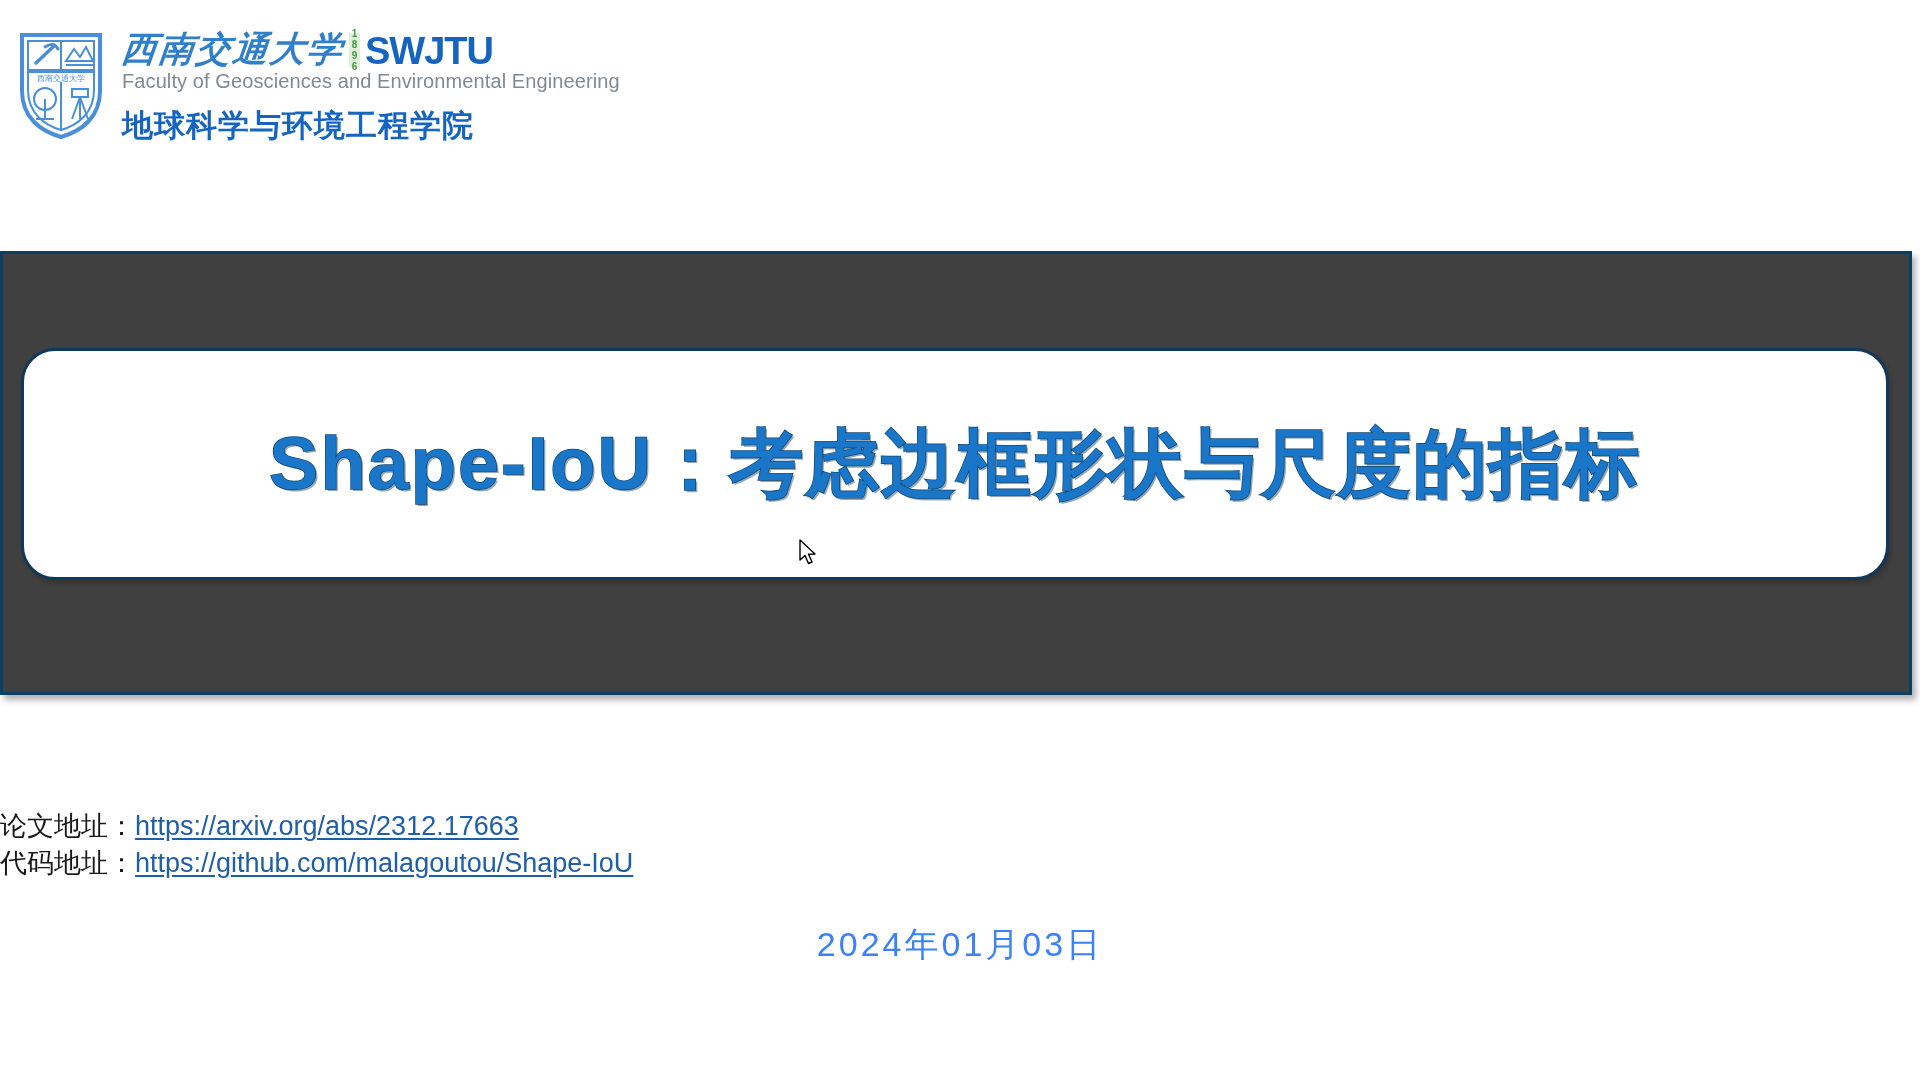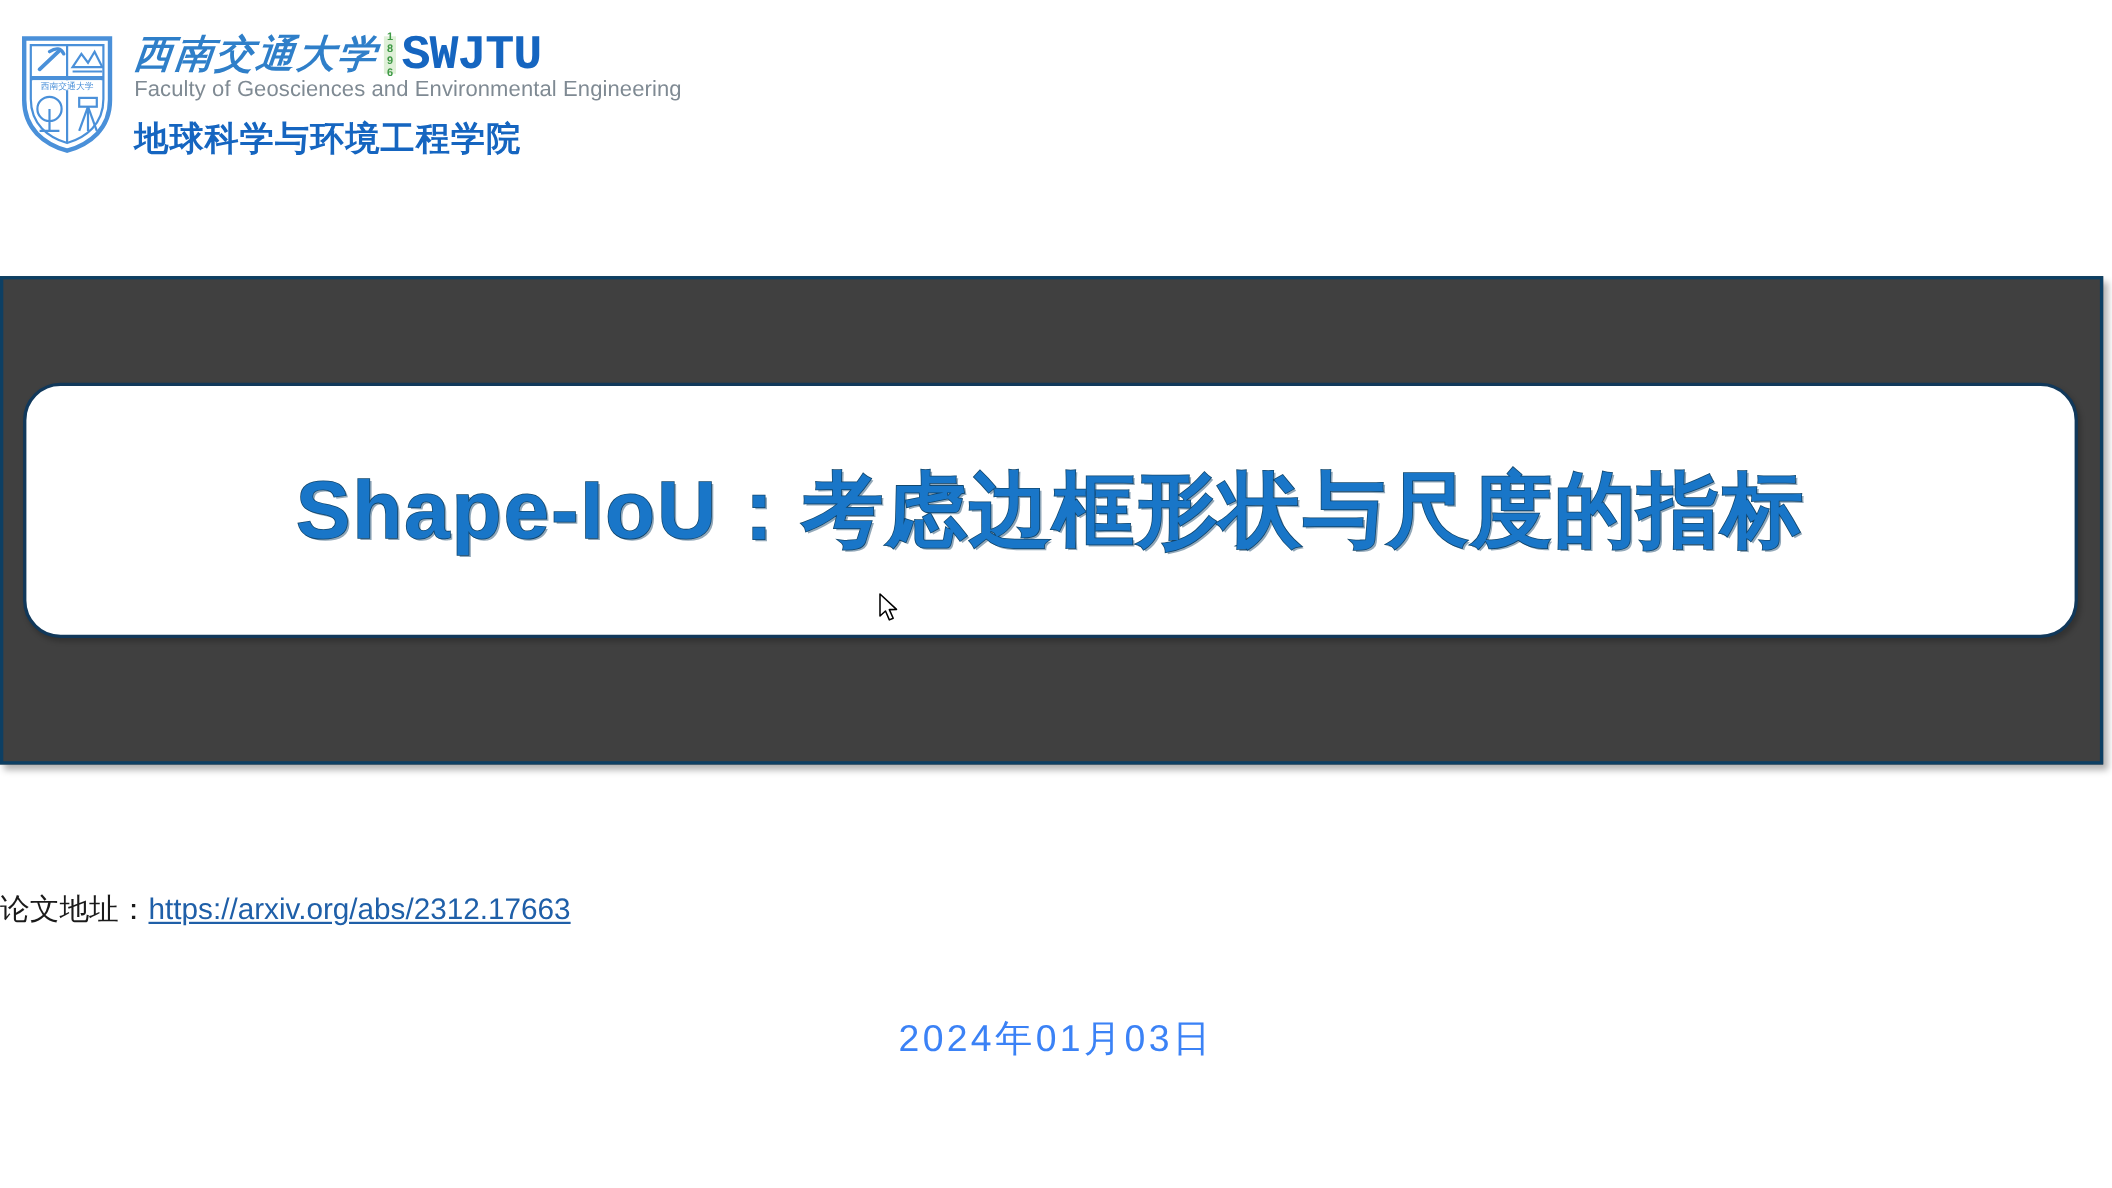--- a/index.html
+++ b/index.html
@@ -71,23 +71,23 @@
     text-orientation: upright;
     line-height: 11px;
     padding: 1px 0;
     margin: 0 3px 3px 3px;
     height: 32px;
     display: flex;
     align-items: center;
     justify-content: center;
   }
   .logo-abbr {
-    font-family: Liberation Mono, monospace;
-    font-weight: 700;
-    font-size: 44px;
+    font-family: Liberation Sans, sans-serif;
+    font-weight: 700;
+    font-size: 38px;
     color: #1565c0;
     letter-spacing: -1px;
     line-height: 38px;
     white-space: nowrap;
   }
   .logo-en {
     font-family: "Liberation Sans", sans-serif;
     font-size: 20px;
     color: #7f8a93;
     letter-spacing: 0.1px;
@@ -244,20 +244,23 @@
   <div class="title-banner" style="background: #404040;">
     <div class="title-inner">
       <span class="title-text" style="color: rgb(25, 118, 200);">Shape-IoU：考虑边框形状与尺度的指标</span>
     </div>
   </div>
 
   <div class="links">
     <div class="link-line">
       <span class="link-label">论文地址：</span><span class="link-url" style="color: rgb(31, 95, 168);">https://arxiv.org/abs/2312.17663</span>
     </div>
+    <div class="link-line">
+      <span class="link-label">代码地址：</span><span class="link-url" style="color: rgb(31, 95, 168);">https://github.com/malagoutou/Shape-IoU</span>
+    </div>
   </div>
 
   <div class="date-line" style="color: #3b82f6;">2024年01月03日</div>
 
   <span class="cursor" style="left: 798px; top: 539px;">
     <svg viewBox="0 0 22 28" width="22" height="28" xmlns="http://www.w3.org/2000/svg">
       <path d="M2 1 L2 21 L7 16.5 L10.5 24.5 L14 23 L10.5 15.2 L17 15 Z" fill="#ffffff" stroke="#000000" stroke-width="1.4" stroke-linejoin="round"></path>
     </svg>
   </span>
 

